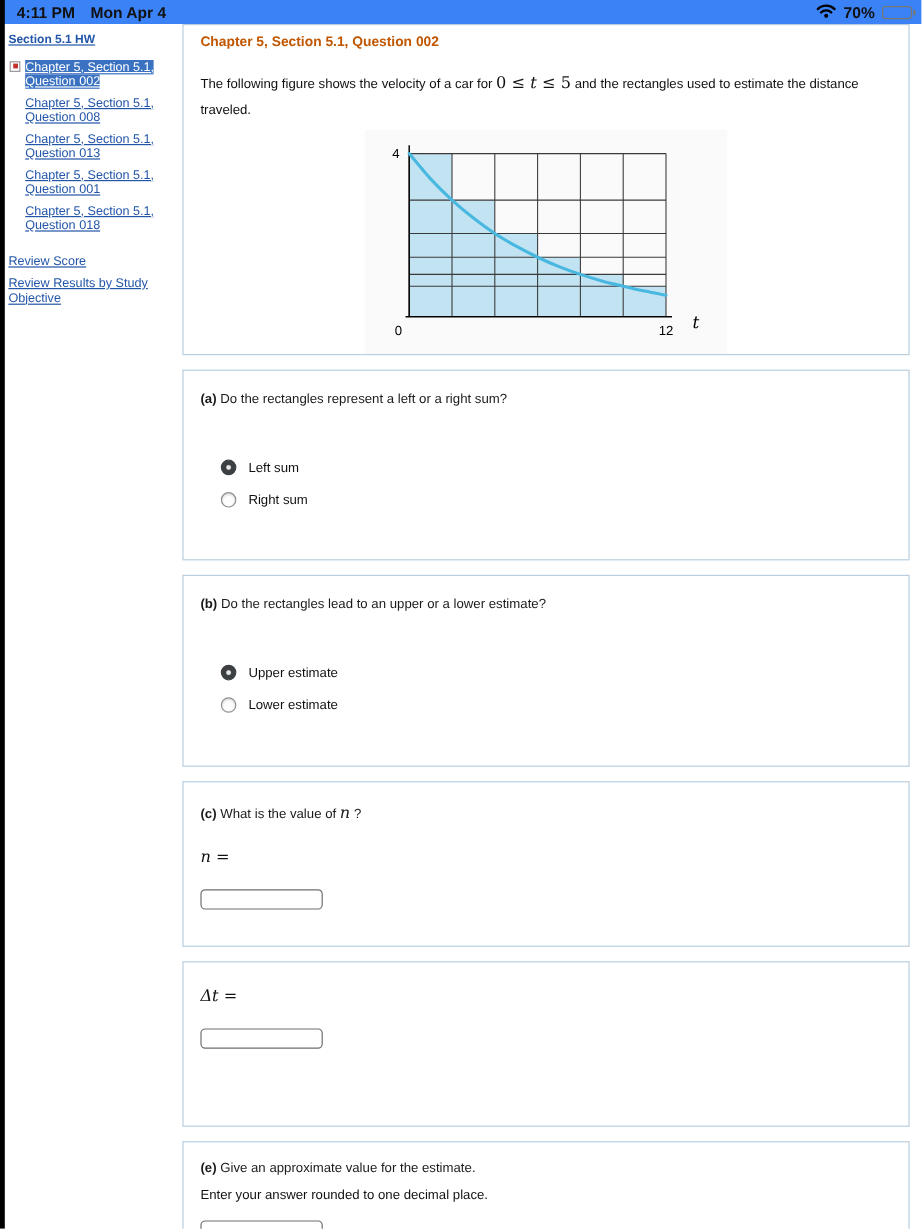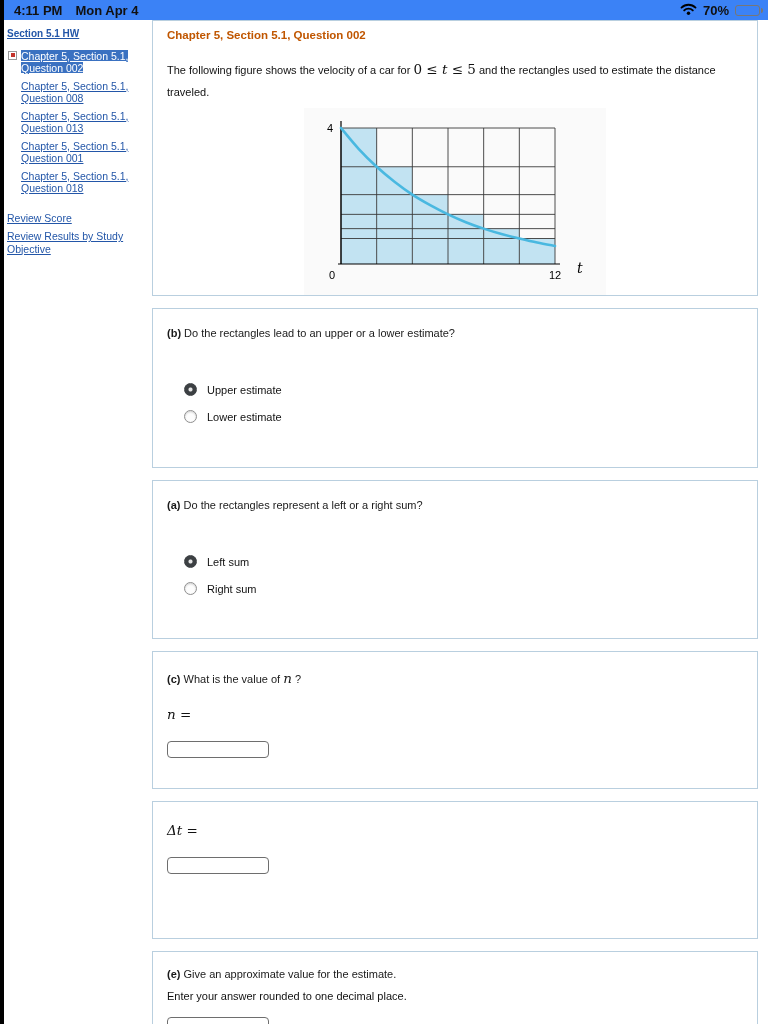--- a/index.html
+++ b/index.html
@@ -147,48 +147,48 @@
           <line x1="26" y1="148" x2="26" y2="5" stroke="#000" stroke-width="1.2"></line>
           <path d="M 26 12 C 28.97222222222222 15.513333333333334 37.888888888888886 26.619999999999997 43.83333333333333 33.08 C 49.77777777777777 39.54 55.72222222222222 45.32000000000001 61.666666666666664 50.760000000000005 C 67.61111111111111 56.2 73.55555555555556 61.07333333333333 79.5 65.72 C 85.44444444444444 70.36666666666666 91.38888888888889 74.73 97.33333333333333 78.64 C 103.27777777777777 82.55 109.22222222222223 85.89333333333335 115.16666666666667 89.18 C 121.11111111111111 92.46666666666667 127.05555555555556 95.52666666666667 133 98.36 C 138.94444444444446 101.19333333333333 144.8888888888889 103.80000000000001 150.83333333333334 106.18 C 156.77777777777777 108.56 162.72222222222223 110.65666666666667 168.66666666666666 112.64 C 174.6111111111111 114.62333333333333 180.55555555555554 116.43666666666667 186.5 118.08 C 192.44444444444446 119.72333333333333 198.3888888888889 121.08333333333333 204.33333333333334 122.5 C 210.27777777777777 123.91666666666667 216.22222222222223 125.33333333333333 222.16666666666666 126.58 C 228.1111111111111 127.82666666666667 237.02777777777777 129.41333333333333 240 129.98" fill="none" stroke="#49b8e0" stroke-width="2.6" stroke-linecap="round"></path>
           <text x="18" y="16" text-anchor="end" font-size="11" font-family="Liberation Sans, sans-serif" fill="#000">4</text>
           <text x="20" y="163" text-anchor="end" font-size="11" font-family="Liberation Sans, sans-serif" fill="#000">0</text>
           <text x="240" y="163" text-anchor="middle" font-size="11" font-family="Liberation Sans, sans-serif" fill="#000">12</text>
           <text x="262" y="157" font-size="14" font-style="italic" font-family="DejaVu Serif, serif" fill="#000">t</text>
         </svg>
     </div>
   </section>
 
+  <section class="panel pa">
+    <p class="pq"><b class="ptag">(a)</b> <span>Do the rectangles represent a left or a right sum?</span></p>
+    <div class="radio-group">
+      <div class="radio-row checked">
+        <span class="radio"></span>
+        <span class="rlabel">Left sum</span>
+      </div>
+      <div class="radio-row">
+        <span class="radio"></span>
+        <span class="rlabel">Right sum</span>
+      </div>
+    </div>
+  </section>
+
   <section class="panel pb">
     <p class="pq"><b class="ptag">(b)</b> <span>Do the rectangles lead to an upper or a lower estimate?</span></p>
     <div class="radio-group">
       <div class="radio-row checked">
         <span class="radio"></span>
         <span class="rlabel">Upper estimate</span>
       </div>
       <div class="radio-row">
         <span class="radio"></span>
         <span class="rlabel">Lower estimate</span>
       </div>
     </div>
   </section>
 
-  <section class="panel pa">
-    <p class="pq"><b class="ptag">(a)</b> <span>Do the rectangles represent a left or a right sum?</span></p>
-    <div class="radio-group">
-      <div class="radio-row checked">
-        <span class="radio"></span>
-        <span class="rlabel">Left sum</span>
-      </div>
-      <div class="radio-row">
-        <span class="radio"></span>
-        <span class="rlabel">Right sum</span>
-      </div>
-    </div>
-  </section>
-
   <section class="panel pc">
     <p class="pq"><b class="ptag">(c)</b> <span>What is the value of</span> <span class="math mvar">n</span> <span>?</span></p>
     <p class="ans-label"><span class="mvar">n</span> <span>=</span></p>
     <input class="ans-input" type="text" value="" style="">
   </section>
 
   <section class="panel pd">
     <p class="ans-label"><span class="mvar">Δt</span> <span>=</span></p>
     <input class="ans-input" type="text" value="" style="">
   </section>

